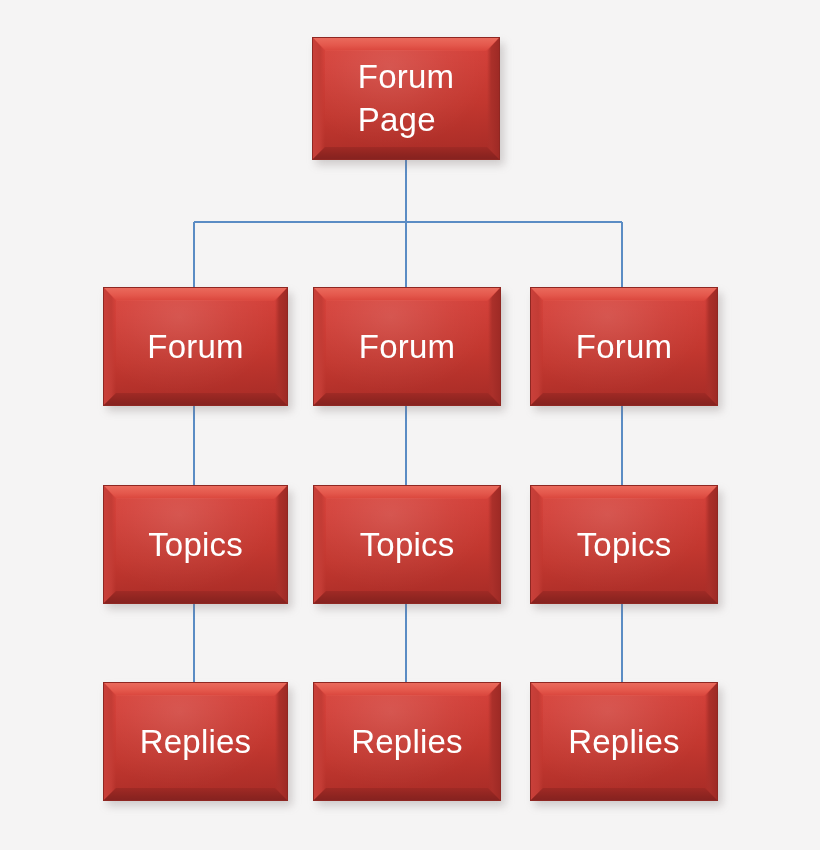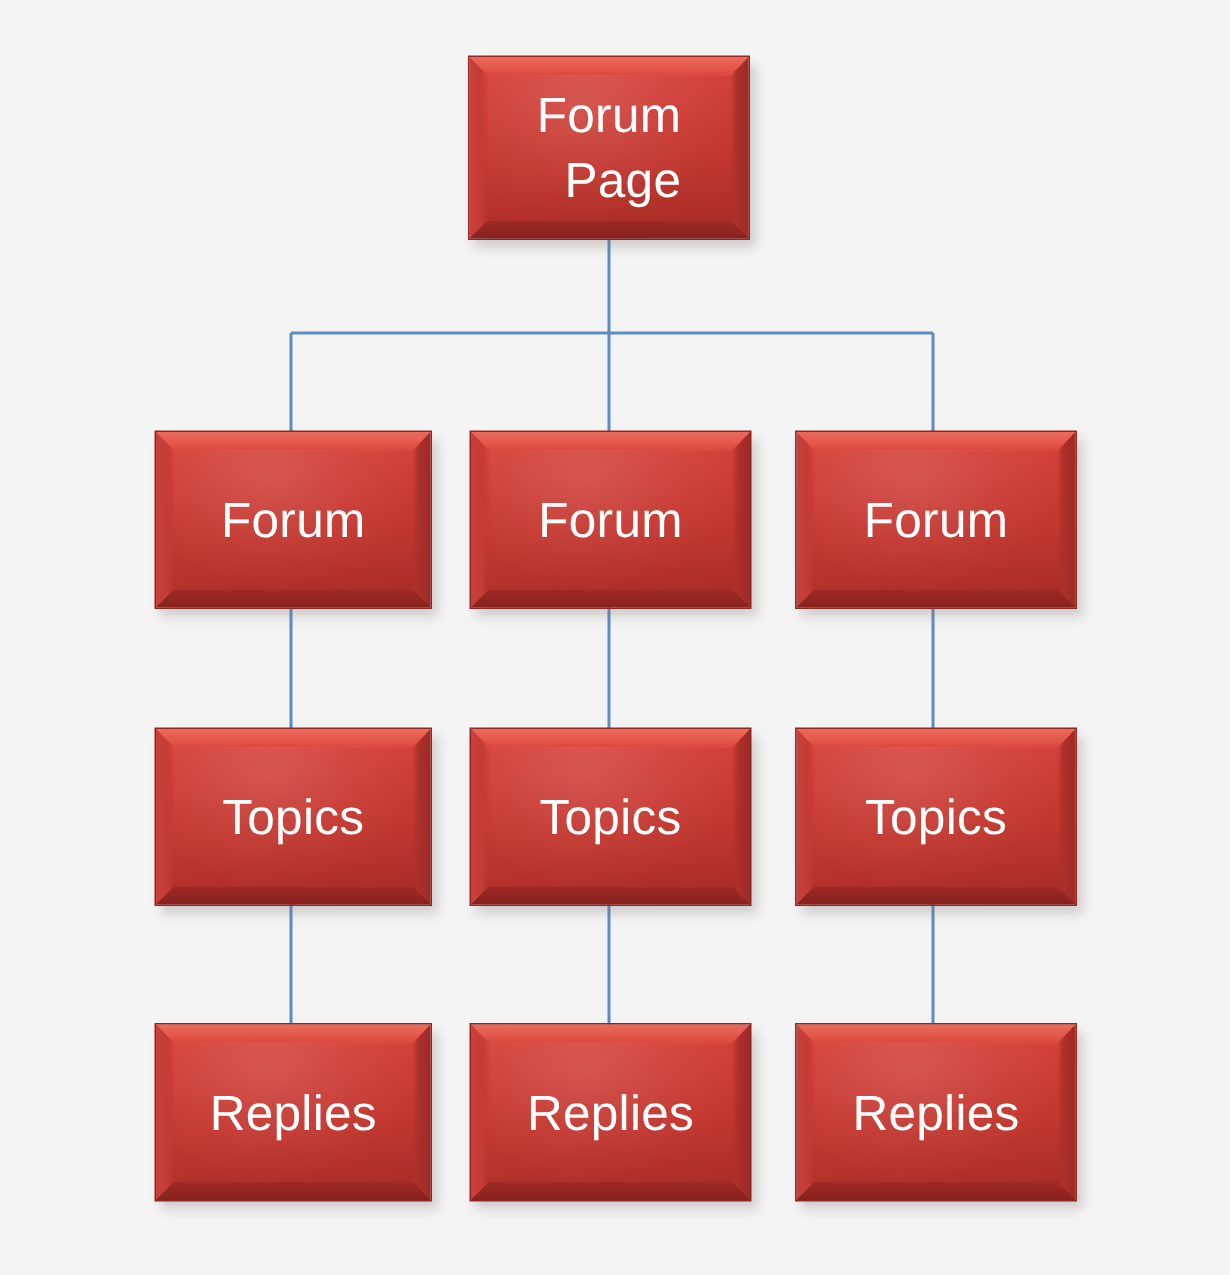--- a/index.html
+++ b/index.html
@@ -129,21 +129,21 @@
     top: 0;
     width: 100%;
     height: 100%;
     display: flex;
     align-items: center;
     justify-content: center;
     color: #ffffff;
     font-size: 33px;
     font-weight: 400;
     line-height: 1.20;
-    text-align: right;
+    text-align: left;
     letter-spacing: 0.2px;
     white-space: pre-line;
     z-index: 3;
   }
 
   .node-label.two-line {
     font-size: 33px;
     line-height: 1.30;
   }
 </style>

